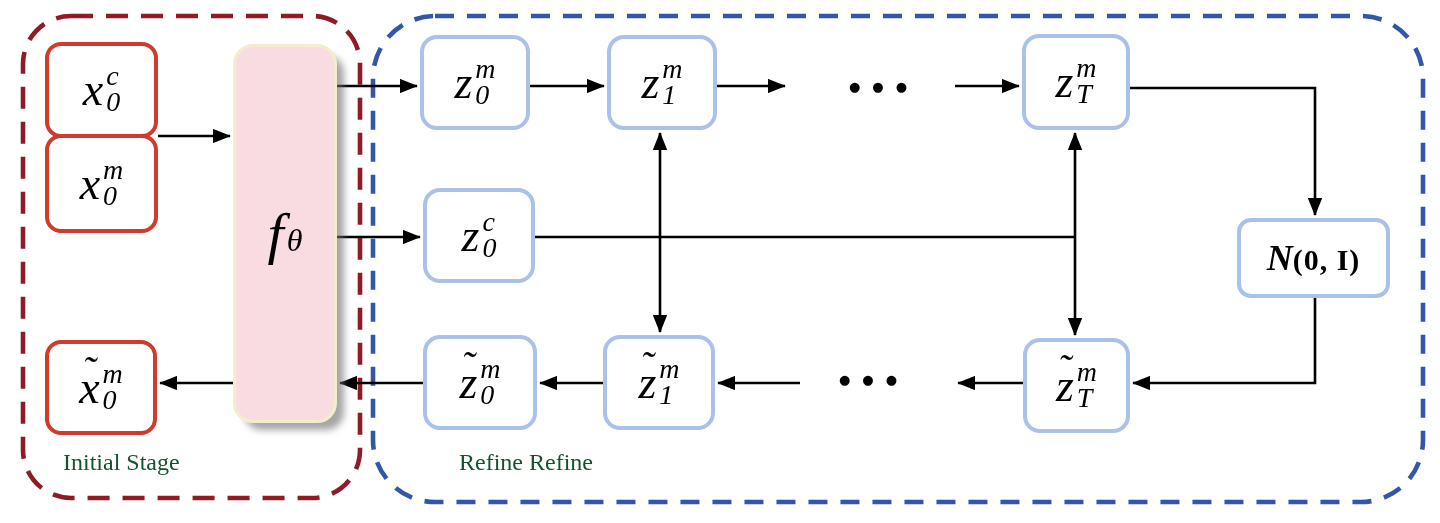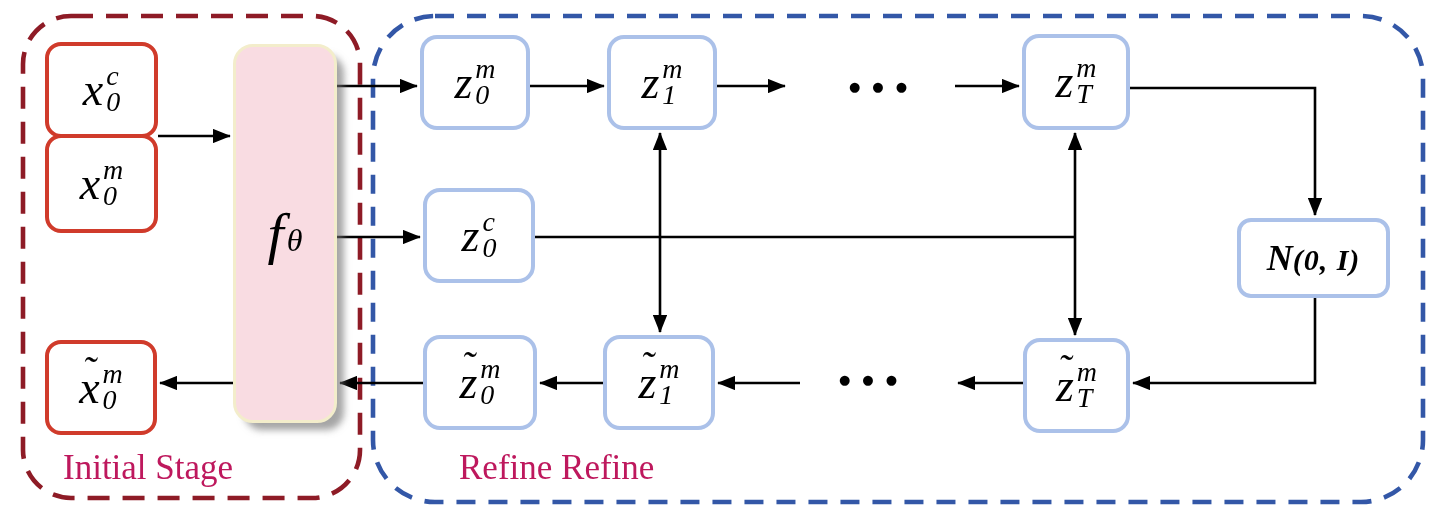--- a/index.html
+++ b/index.html
@@ -32,24 +32,24 @@
     top:-0.34em; font-size:0.85em; line-height:1; font-style:italic;
   }
   .mscripts {
     display:flex; flex-direction:column; align-items:flex-start;
     font-size:28px; line-height:0.92; margin-left:3px; margin-top:-2px;
   }
   .f-box .mscripts { font-size:32px; margin-top:14px; }
 
   .noise-label { display:flex; align-items:baseline; color:#000; }
   .noise-n { font-style:italic; font-weight:bold; font-size:36px; line-height:1; }
-  .noise-args { font-weight:bold; font-size:30px; line-height:1; letter-spacing:1px;font-style:italic; }
+  .noise-args { font-weight:bold; font-size:30px; line-height:1; letter-spacing:1px; }
 
   .stage-label {
-    position:absolute; z-index:2; font-size:35px; color:#be185d;
+    position:absolute; z-index:2; font-size:24px; color:#14532d;
     white-space:nowrap; line-height:1;
   }
   .dots {
     position:absolute; z-index:2; color:#000; font-size:13px;
     letter-spacing:12px; line-height:14px;
     font-family:"DejaVu Sans", sans-serif;
   }
 </style>
 </head>
 <body>

